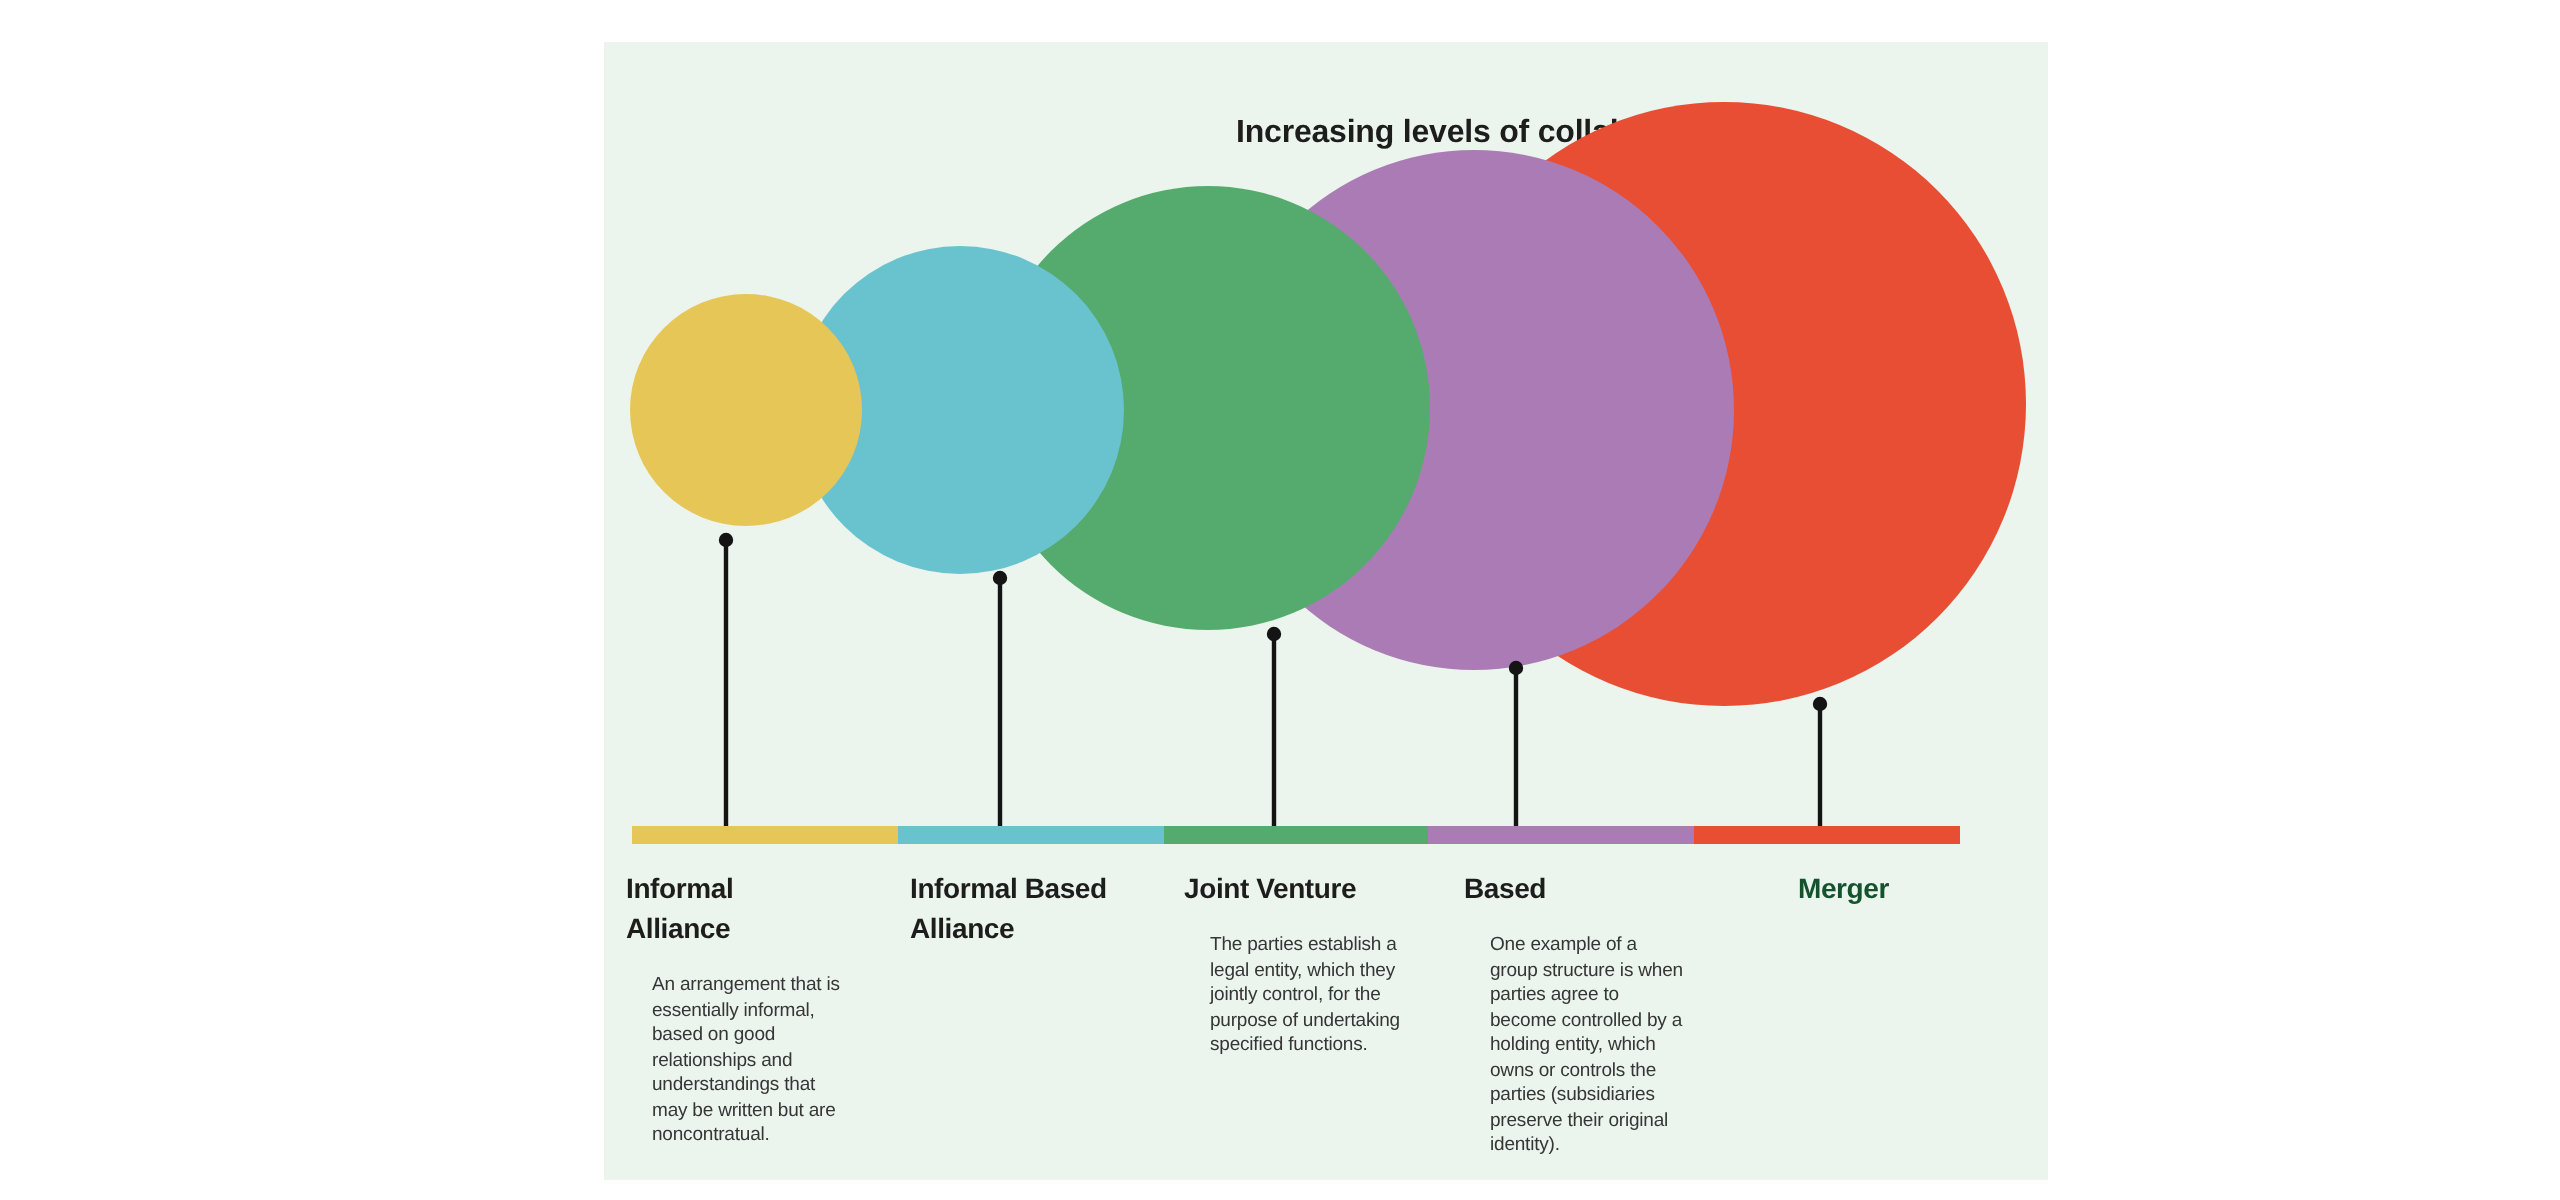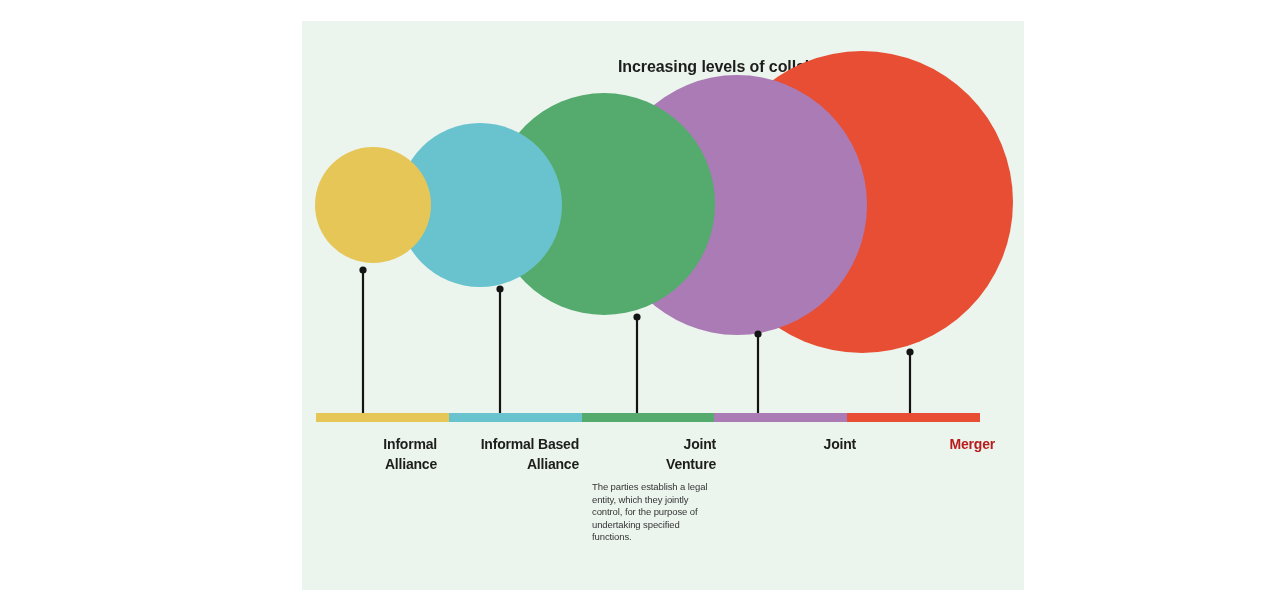--- a/index.html
+++ b/index.html
@@ -46,25 +46,24 @@
     top: 434px;
     width: 124px;
   }
   .col h3 {
     margin: 0 0 7px 0;
     font-size: 14px;
     line-height: 20px;
     font-weight: bold;
     letter-spacing: -0.2px;
     color: #1d1d1b;
-    text-align: right;
   }
   .col h3 .hline { display: block; }
   .col p {
-    margin: 0;
+    margin: 13px;
     font-size: 9.5px;
     line-height: 12.5px;
     letter-spacing: -0.1px;
     color: #363636;
   }
 </style>
 </head>
 <body>
 
 <div class="page" style="background: rgb(255, 255, 255);">
@@ -94,37 +93,39 @@
       <div class="seg" style="background: rgb(85, 171, 110);"></div>
       <div class="seg" style="background: rgb(171, 123, 181);"></div>
       <div class="seg" style="background: rgb(232, 78, 51);"></div>
     </div>
   <div id="columns">
       <div class="col" style="left: 313px;">
         <h3 style="color: rgb(29, 29, 27);">
           <span class="hline">Informal</span>
           <span class="hline">Alliance</span>
         </h3>
+        <p style="color: rgb(54, 54, 54);">An arrangement that is essentially informal, based on good relationships and understandings that may be written but are noncontratual.</p>
       </div>
       <div class="col" style="left: 455px;">
         <h3 style="color: rgb(29, 29, 27);">
           <span class="hline">Informal Based</span>
           <span class="hline">Alliance</span>
         </h3>
       </div>
       <div class="col" style="left: 592px;">
-        <h3 style="color: rgb(29, 29, 27); margin-left: 44px;">
+        <h3 style="color: rgb(29, 29, 27);">
           <span class="hline">Joint Venture</span>
         </h3>
         <p style="color: rgb(54, 54, 54);">The parties establish a legal entity, which they jointly control, for the purpose of undertaking specified functions.</p>
       </div>
       <div class="col" style="left: 732px;">
         <h3 style="color: rgb(29, 29, 27);">
-          <span class="hline">Joint</span>
+          <span class="hline">Based</span>
         </h3>
+        <p style="color: rgb(54, 54, 54);">One example of a group structure is when parties agree to become controlled by a holding entity, which owns or controls the parties (subsidiaries preserve their original identity).</p>
       </div>
       <div class="col" style="left: 871px;">
-        <h3 style="color: #b91c1c; padding-left: 28px;">
+        <h3 style="color: #14532d; padding-left: 28px;">
           <span class="hline">Merger</span>
         </h3>
       </div>
     </div>
 </div>
 
 </body></html>

